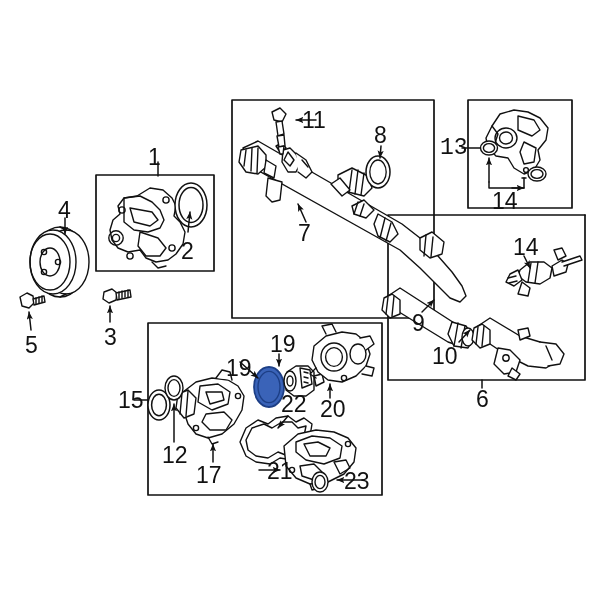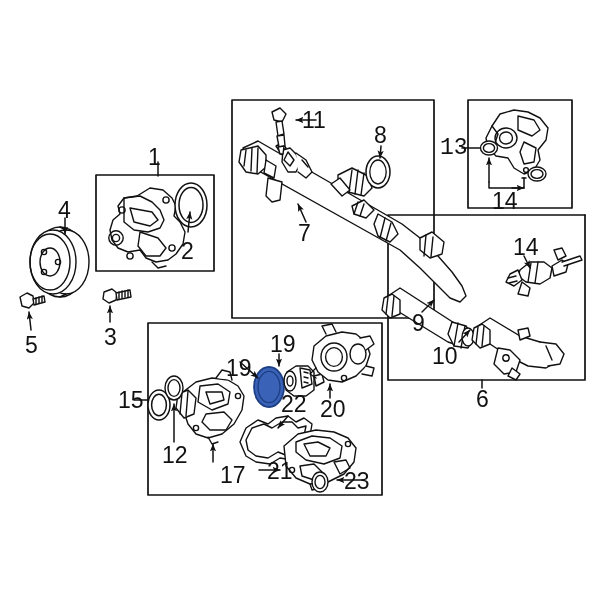--- a/index.html
+++ b/index.html
@@ -304,21 +304,21 @@
   <div class="lbl" style="left:298px;top:222px;">7</div>
   <div class="lbl" style="left:374px;top:124px;">8</div>
   <div class="lbl" style="left:412px;top:312px;">9</div>
   <div class="lbl" style="left:432px;top:345px;">10</div>
   <div class="lbl" style="left:302px;top:109px;">11</div>
   <div class="lbl" style="left:513px;top:236px;">14</div>
   <div class="lbl" style="left:440px;top:137px;font-family:Liberation Mono, monospace;">13</div>
   <div class="lbl" style="left:492px;top:190px;">14</div>
   <div class="lbl" style="left:118px;top:389px;">15</div>
   <div class="lbl" style="left:162px;top:444px;">12</div>
-  <div class="lbl" style="left:220px;top:464px;text-align:right;">17</div>
+  <div class="lbl" style="left:196px;top:464px;text-align:right;">17</div>
   <div class="lbl" style="left:270px;top:333px;">19</div>
   <div class="lbl" style="left:226px;top:345px;margin-top:12px;">19</div>
   <div class="lbl" style="left:320px;top:398px;">20</div>
   <div class="lbl" style="left:232px;top:460px;margin-left:35px;">21</div>
   <div class="lbl" style="left:281px;top:393px;">22</div>
   <div class="lbl" style="left:344px;top:470px;">23</div>
 
 </div>
 
 </body></html>

